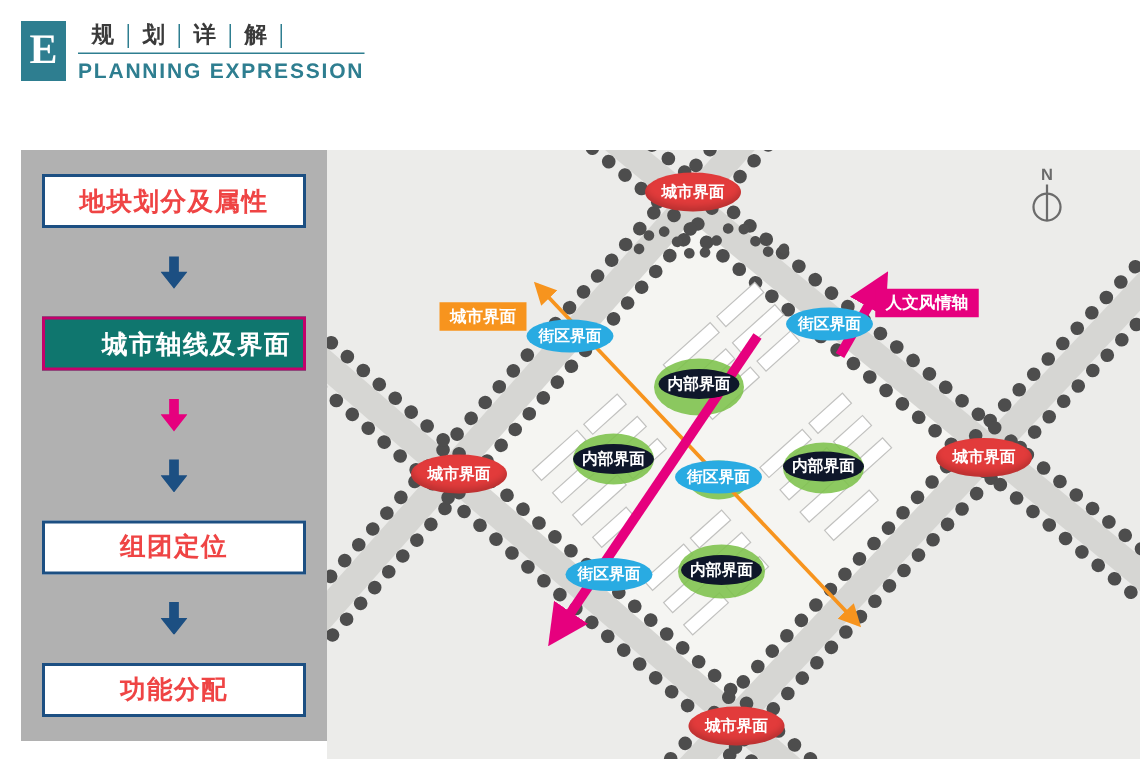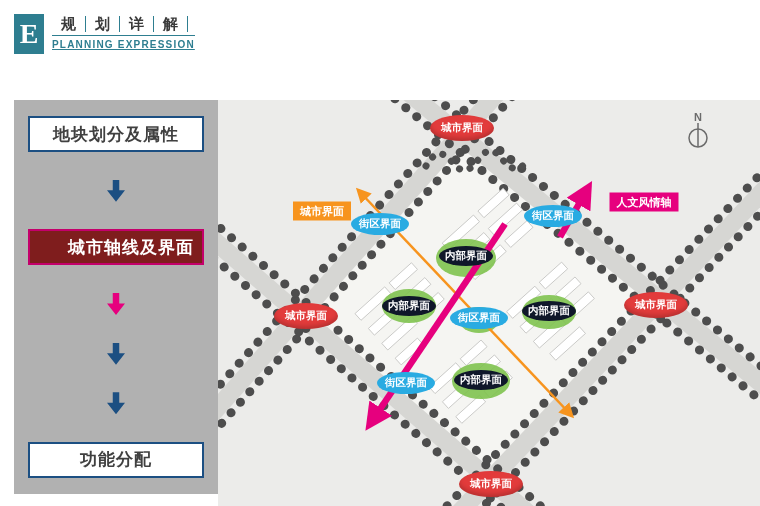--- a/index.html
+++ b/index.html
@@ -7,32 +7,32 @@
          font-family:"Liberation Sans",sans-serif;}
 
   
   .logo-box{position:absolute;left:14px;top:14px;width:30px;height:40px;background:#2e7e90;
             color:#fff;font-family:"Liberation Serif",serif;font-weight:bold;font-size:28px;
             display:flex;align-items:center;justify-content:center;}
   .logo-text{position:absolute;left:52px;top:16px;}
   .logo-cn{display:flex;align-items:center;border-bottom:1px solid #2e7e90;padding-bottom:3px;}
   .logo-cn span{font-size:15px;font-weight:bold;color:#3a3a3a;padding:0 9px;border-right:1px solid #2e7e90;line-height:16px;}
   .logo-cn span:last-child{border-right:1px solid #2e7e90;}
-  .logo-en{font-size:10px;letter-spacing:1.2px;color:#2e7e90;font-weight:bold;margin-top:3px;text-decoration:underline;}
+  .logo-en{font-size:14px;letter-spacing:1.2px;color:#2e7e90;font-weight:bold;margin-top:3px;}
   .page-title{position:absolute;right:18px;top:12px;font-family:"Liberation Serif",serif;
               font-size:37px;color:#4a7b8d;letter-spacing:3px;}
 
   
   .sidebar{position:absolute;left:14px;top:100px;width:204px;height:394px;background:#b1b1b1;
            display:flex;flex-direction:column;align-items:center;justify-content:space-between;
            padding:16px 0;box-sizing:border-box;}
   .step{width:176px;height:36px;box-sizing:border-box;background:#fff;border:2px solid #1c4f82;
-        color:#404040;font-size:17px;font-weight:bold;letter-spacing:1px;
+        color:#ef4444;font-size:17px;font-weight:bold;letter-spacing:1px;
         display:flex;align-items:center;justify-content:center;}
-  .step.highlight{background:#7f1d1d;border-color:#c4006b;color:#fff;padding-left:30px;}
+  .step.highlight{background:#0f766e;border-color:#c4006b;color:#fff;padding-left:30px;}
   .flow-arrow{width:18px;height:22px;
         clip-path:polygon(32% 0,68% 0,68% 48%,100% 48%,50% 100%,0 48%,32% 48%);}
   .flow-arrow.blue{background:#1c4f82;}
   .flow-arrow.magenta{background:#e6007e;}
 
   
   .map{position:absolute;left:218px;top:100px;width:542px;height:406px;background:#ececea;overflow:hidden;}
   .badge{position:absolute;transform:translate(-50%,-50%);color:#fff;font-weight:bold;font-size:10.5px;
          display:flex;align-items:center;justify-content:center;border-radius:50%;white-space:nowrap;z-index:5;font-family:Liberation Mono, monospace;}
   .badge.red{width:64px;height:26px;background:#e23b3b;box-shadow:inset 0 -3px 4px rgba(0,0,0,.18);}
@@ -61,20 +61,21 @@
     </div>
     <div class="logo-en">PLANNING EXPRESSION</div>
   </div>
 
   <div class="sidebar">
     <div class="step">地块划分及属性</div>
     <div class="flow-arrow blue"></div>
     <div class="step highlight">城市轴线及界面</div>
     <div class="flow-arrow magenta"></div>
     <div class="flow-arrow blue"></div>
+    <div class="step">组团定位</div>
     <div class="flow-arrow blue"></div>
     <div class="step">功能分配</div>
   </div>
 
   <div class="map">
     <svg width="542" height="406" viewBox="0 0 542 406">
       <defs>
         <marker id="oarrow" viewBox="0 0 10 10" refX="8" refY="5" markerWidth="6" markerHeight="6" orient="auto-start-reverse">
           <path d="M0,0 L10,5 L0,10 z" fill="#f7941e"></path>
         </marker>
@@ -166,19 +167,19 @@
     <div class="badge blue" style="left:261px;top:218px">街区界面</div>
     <div class="badge blue" style="left:188px;top:283px">街区界面</div>
 
     <div class="badge green" style="left:248px;top:156px">内部界面</div>
     <div class="badge green" style="left:191px;top:206px">内部界面</div>
     <div class="badge green" style="left:331px;top:211px">内部界面</div>
     <div class="badge green" style="left:263px;top:280px">内部界面</div>
 
     
     <div class="axis-label orange" style="left:104px;top:111px">城市界面</div>
-    <div class="axis-label magenta" style="left:426px;top:102px">人文风情轴</div>
+    <div class="axis-label magenta" style="left:400px;top:102px">人文风情轴</div>
 
     
     <div class="compass-n" style="left:480px;top:17px">N</div>
   </div>
 
 </div>
 
 </body></html>

